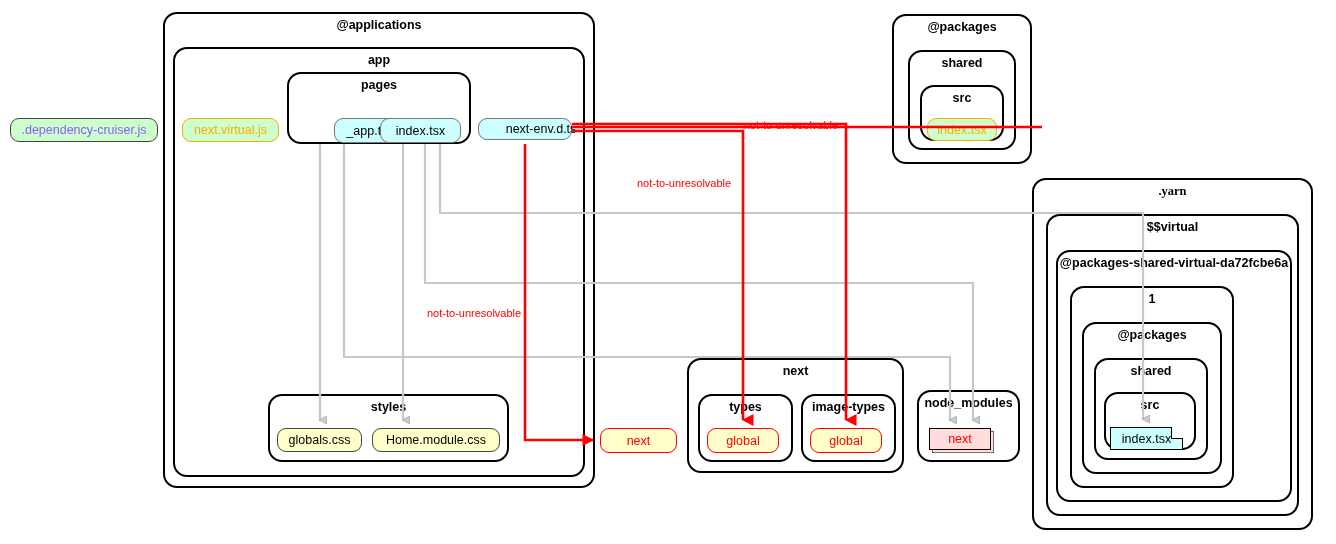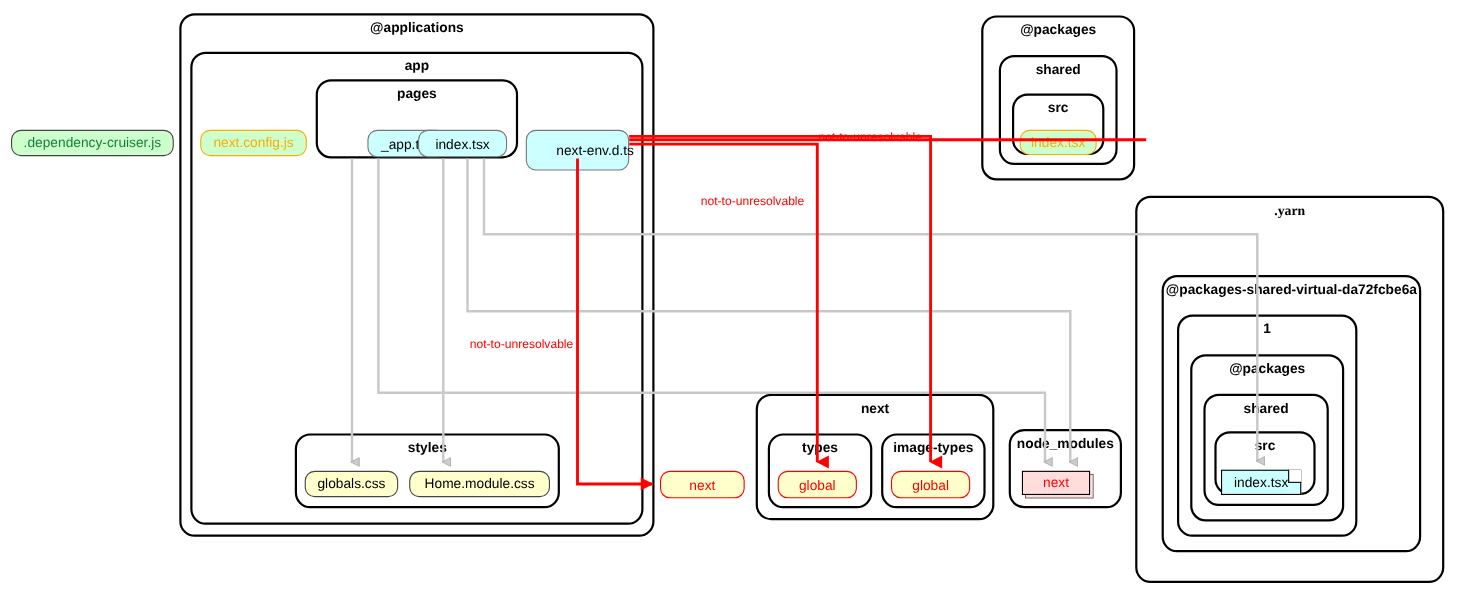--- a/index.html
+++ b/index.html
@@ -33,21 +33,21 @@
 
   
   .node {
     position:absolute;
     display:flex; align-items:center; justify-content:center;
     border-radius:9px;
     font-size:12.5px;
     white-space:nowrap;
     text-align:center;
   }
-  .n-green   { background:#ccffcc; border:1.6px solid #444444; color:#15803d; }
+  .n-green   { background:#ccffcc; border:1.6px solid #444444; color:#8b5cf6; }
   .n-green-o { background:#ccffcc; border:1.6px solid #ffaa00; color:#ffaa00; }
   .n-cyan    { background:#ccffff; border:1.6px solid #777777; color:#000; }
   .n-yellow  { background:#ffffcc; border:1.6px solid #444444; color:#000; }
   .n-yellow-r{ background:#ffffcc; border:1.8px solid #ff0000; color:#ff0000; }
 
   
   .n-note {
     background:#ccffff;
     border:1.5px solid #000;
     border-radius:0;
@@ -112,24 +112,24 @@
   </div>
 
   <div class="node n-cyan" style="left:298px; top:118px; width:72px; height:25px;margin-left:36px;">
     <span>_app.tsx</span>
   </div>
   <div class="node n-cyan" style="left:380px; top:118px; width:81px; height:25px;">
     <span>index.tsx</span>
   </div>
 
   <div class="node n-green-o" style="left:182px; top:118px; width:97px; height:24px;">
-    <span>next.config.js</span>
-  </div>
-
-  <div class="node n-cyan" style="left:478px; top:118px; width:94px; height:37px;padding-left:32px;">
+    <span>next.virtual.js</span>
+  </div>
+
+  <div class="node n-cyan" style="left:478px; top:118px; width:94px; height:22px;padding-left:32px;">
     <span>next-env.d.ts</span>
   </div>
 
   <div class="cluster" style="left:268px; top:394px; width:241px; height:68px;">
     <div class="clabel">styles</div>
   </div>
   <div class="node n-yellow" style="left:277px; top:428px; width:85px; height:24px;">
     <span>globals.css</span>
   </div>
   <div class="node n-yellow" style="left:372px; top:428px; width:128px; height:24px;">
@@ -171,20 +171,23 @@
 
   <div class="cluster" style="left:917px; top:390px; width:103px; height:72px;">
     <div class="clabel">node_modules</div>
   </div>
   <div class="n-box3d" style="left:929px; top:428px; width:62px; height:22px;">
     <span>next</span>
   </div>
 
   <div class="cluster" style="left:1032px; top:178px; width:281px; height:352px;font-family:Liberation Serif, serif;">
     <div class="clabel">.yarn</div>
+  </div>
+  <div class="cluster" style="left:1046px; top:214px; width:253px; height:302px;">
+    <div class="clabel">$$virtual</div>
   </div>
   <div class="cluster" style="left:1056px; top:250px; width:236px; height:252px;">
     <div class="clabel">@packages-shared-virtual-da72fcbe6a</div>
   </div>
   <div class="cluster" style="left:1070px; top:286px; width:164px; height:202px;">
     <div class="clabel">1</div>
   </div>
   <div class="cluster" style="left:1082px; top:322px; width:140px; height:152px;">
     <div class="clabel">@packages</div>
   </div>

